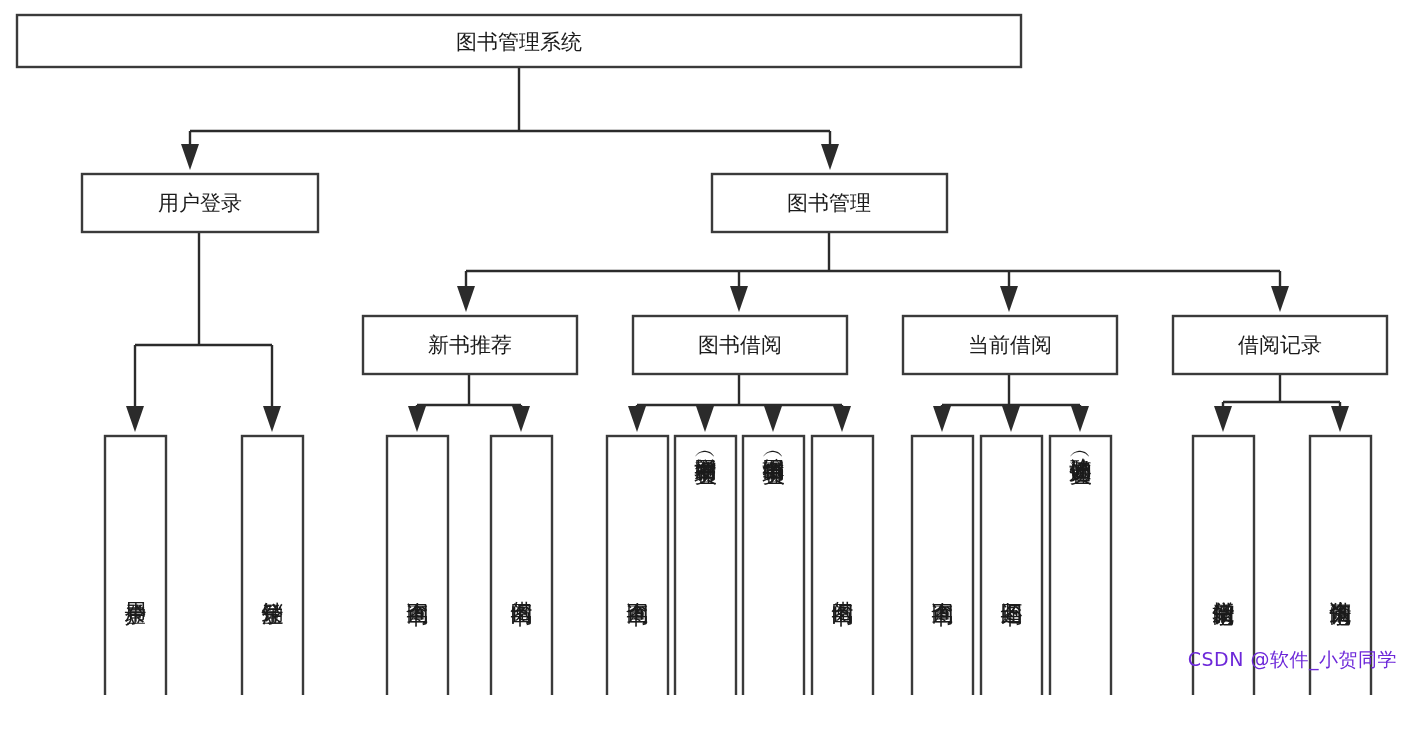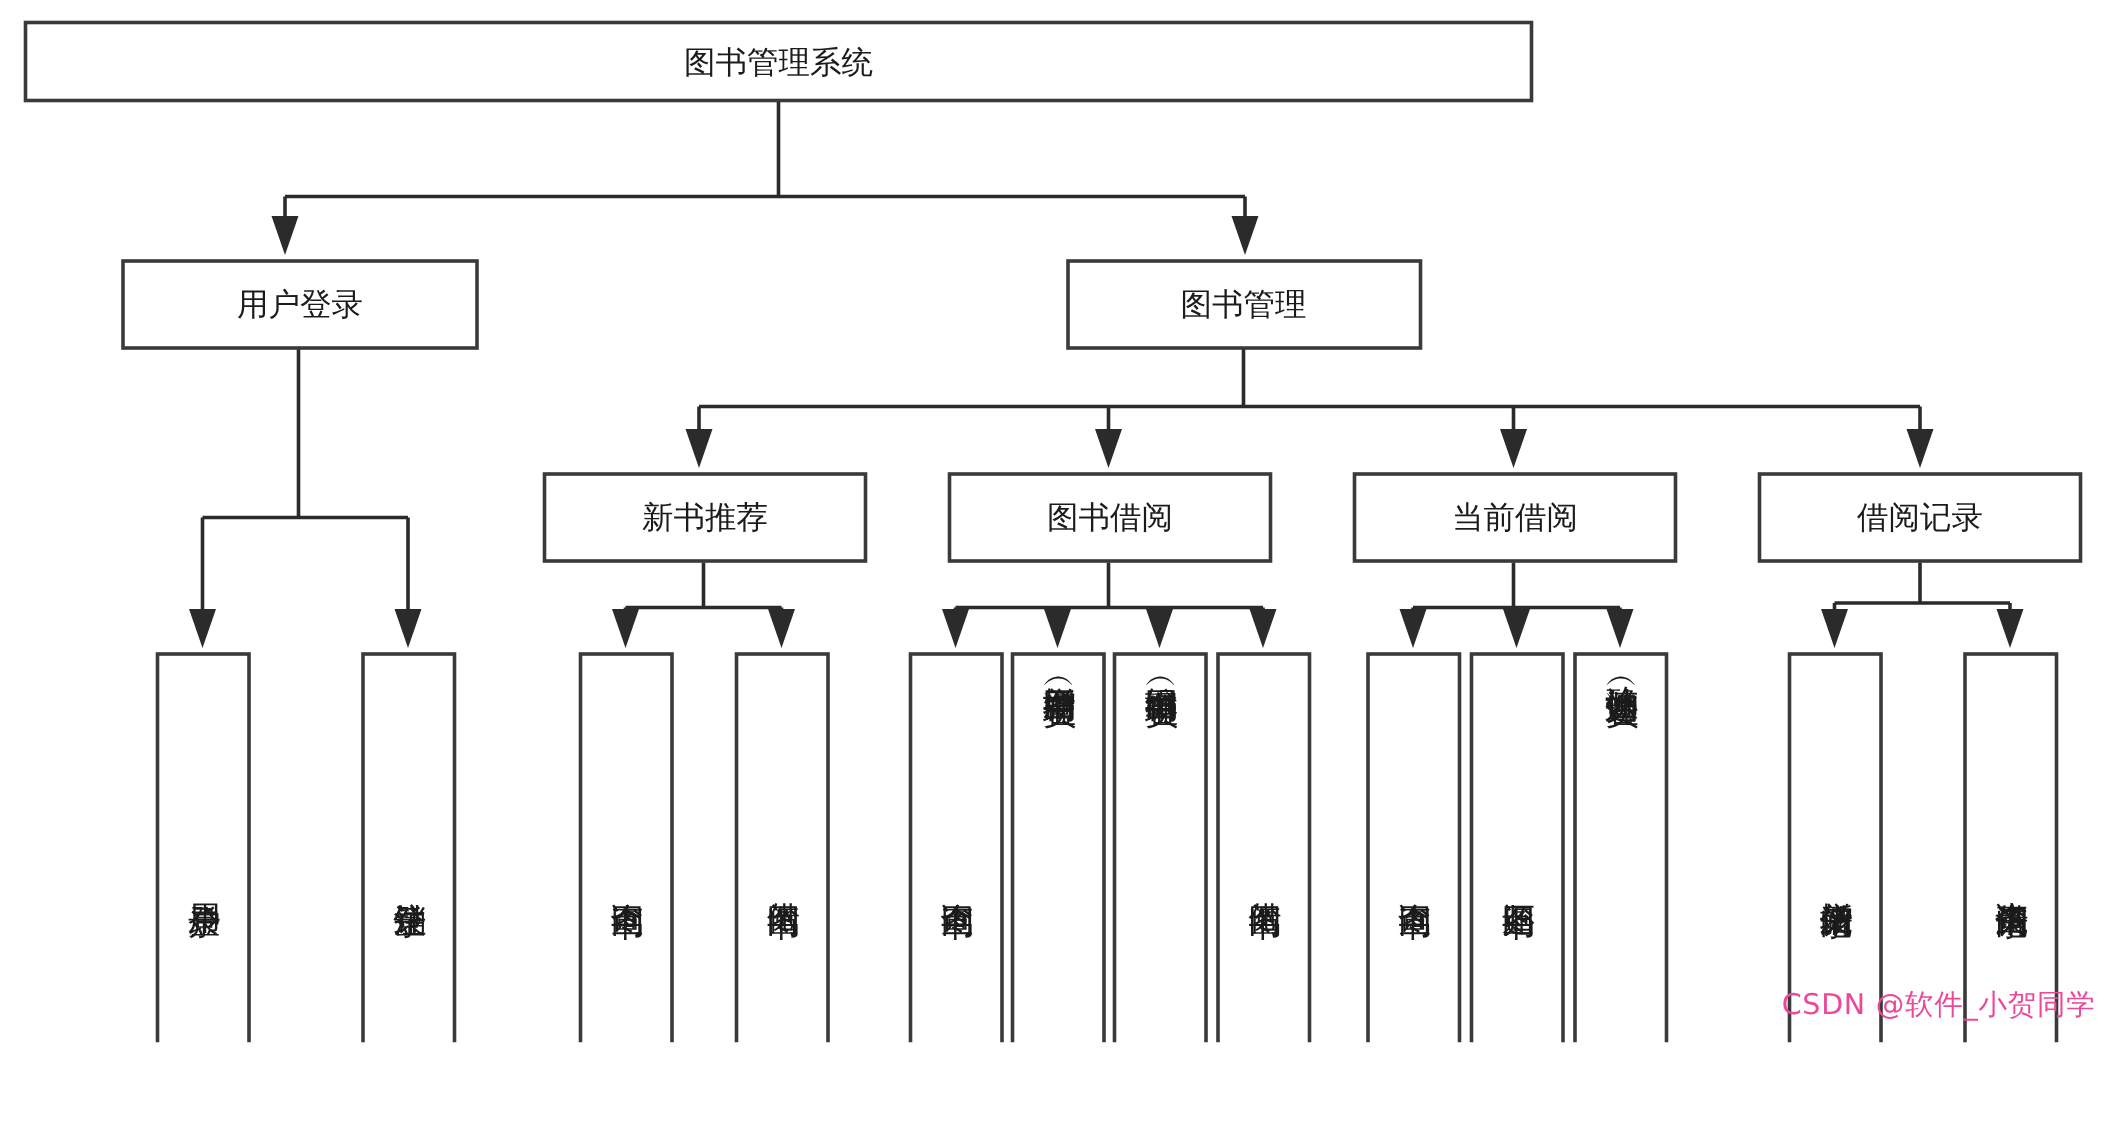--- a/index.html
+++ b/index.html
@@ -63,24 +63,24 @@
     font-size: 22px;
     line-height: 1.08;
     color: #1b1b1b;
     letter-spacing: 1px;
     white-space: nowrap;
     text-align: center;
   }
   .watermark {
     position: absolute;
     right: 8px;
-    bottom: 12px;
+    bottom: 22px;
     font-family: "DejaVu Sans", "Liberation Sans", sans-serif;
     font-size: 19px;
-    color: #ec4899;
+    color: #6d28d9;
     letter-spacing: 0.5px;
     white-space: nowrap;
     text-align: center;
   }
 </style>
 </head>
 <body>
 
 <div id="diagram-root">
 

